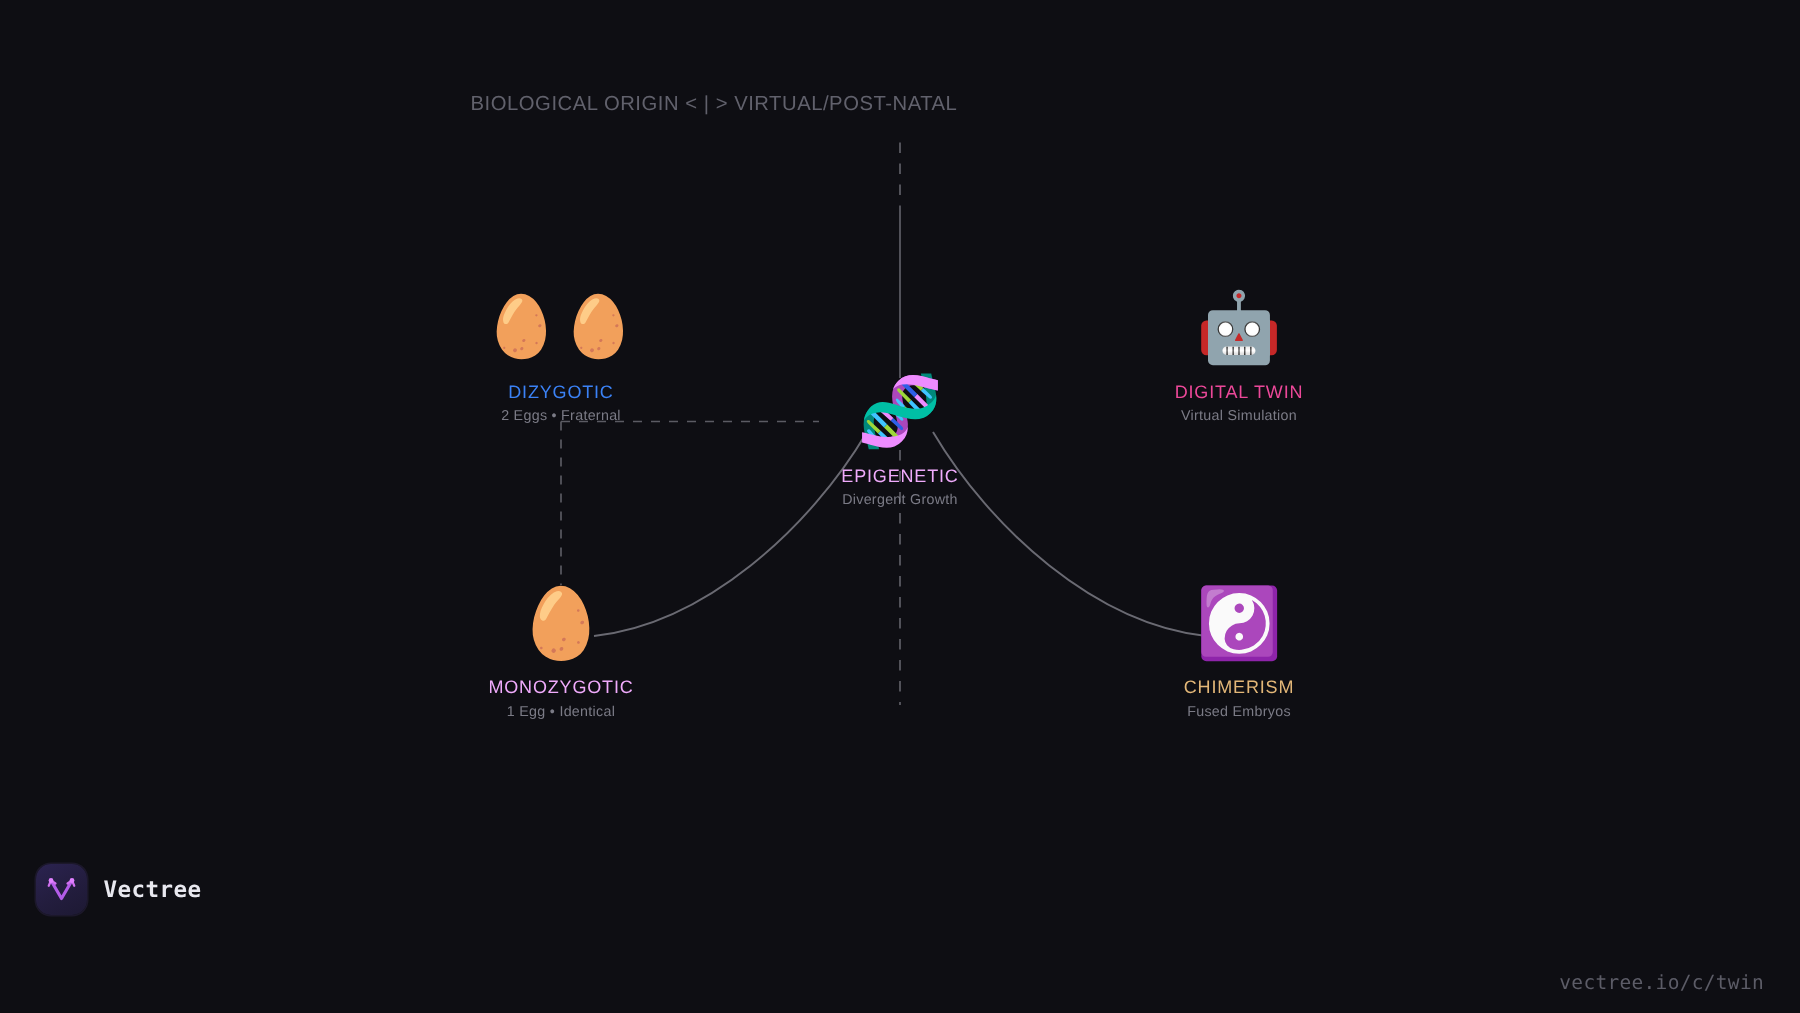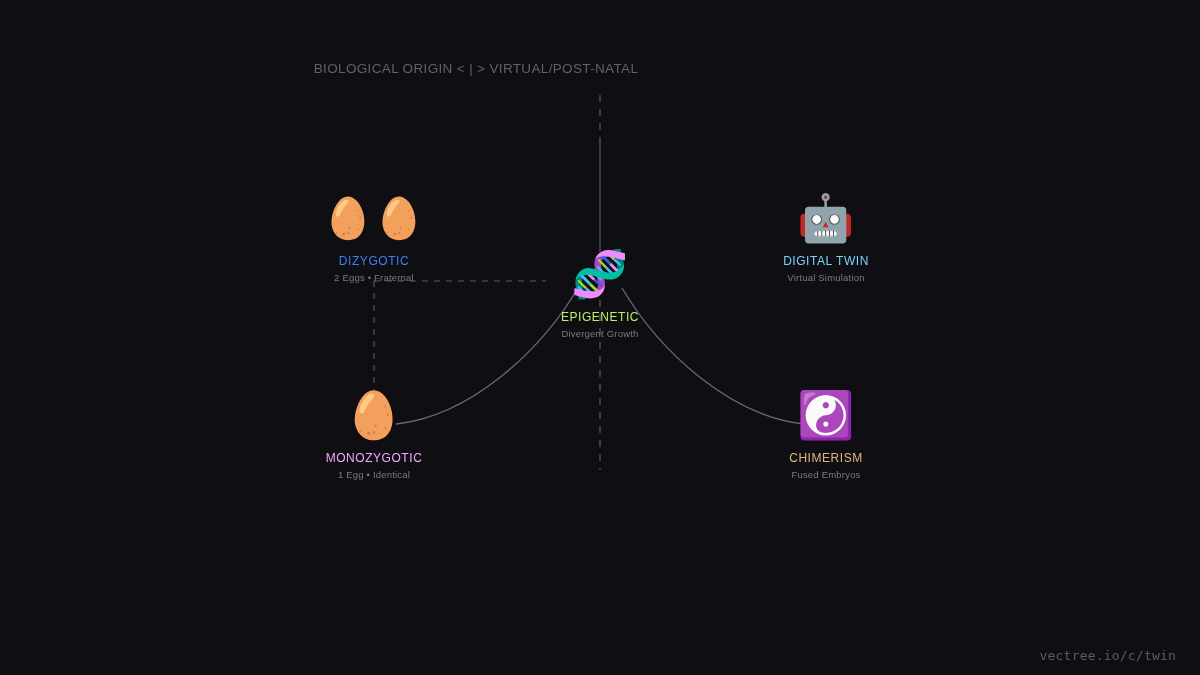--- a/index.html
+++ b/index.html
@@ -159,39 +159,51 @@
   </svg>
 
   <div class="node" id="node-dizygotic">
     <span class="glyph pair">🥚🥚</span>
     <div class="title" style="color:#3b82f6">DIZYGOTIC</div>
     <div class="sub">2 Eggs • Fraternal</div>
   </div>
 
   <div class="node" id="node-epigenetic">
     <span class="glyph">🧬</span>
-    <div class="title" style="color:#bef264">EPIGENETIC</div>
+    <div class="title" style="color:#f0abfc">EPIGENETIC</div>
     <div class="sub">Divergent Growth</div>
   </div>
 
   <div class="node" id="node-digitaltwin">
     <span class="glyph">🤖</span>
-    <div class="title" style="color:#7dd3fc">DIGITAL TWIN</div>
+    <div class="title" style="color:#ec4899">DIGITAL TWIN</div>
     <div class="sub">Virtual Simulation</div>
   </div>
 
   <div class="node" id="node-monozygotic">
     <span class="glyph">🥚</span>
     <div class="title" style="color:#f0abfc">MONOZYGOTIC</div>
     <div class="sub">1 Egg • Identical</div>
   </div>
 
   <div class="node" id="node-chimerism">
     <span class="glyph">☯️</span>
     <div class="title" style="color:#e3b778">CHIMERISM</div>
     <div class="sub">Fused Embryos</div>
   </div>
 
+  <div class="brand-row">
+    <div class="brand-mark">
+      <svg width="34" height="34" viewBox="0 0 34 34">
+        <path d="M 10 11 L 17 23 L 24 11" fill="none" stroke="#b35ce8" stroke-width="2.1" stroke-linecap="round" stroke-linejoin="round"></path>
+        <path d="M 10 11 L 8.5 14.5 M 10 11 L 13 13" fill="none" stroke="#d06ff0" stroke-width="1.5" stroke-linecap="round"></path>
+        <path d="M 24 11 L 25.5 14.5 M 24 11 L 21 13" fill="none" stroke="#d06ff0" stroke-width="1.5" stroke-linecap="round"></path>
+        <circle cx="10" cy="11" r="1.6" fill="#e081ff"></circle>
+        <circle cx="24" cy="11" r="1.6" fill="#e081ff"></circle>
+      </svg>
+    </div>
+    <span class="brand-name">Vectree</span>
+  </div>
 
 
   <div class="footer-url">vectree.io/c/twin</div>
 
 </div>
 
 </body></html>

